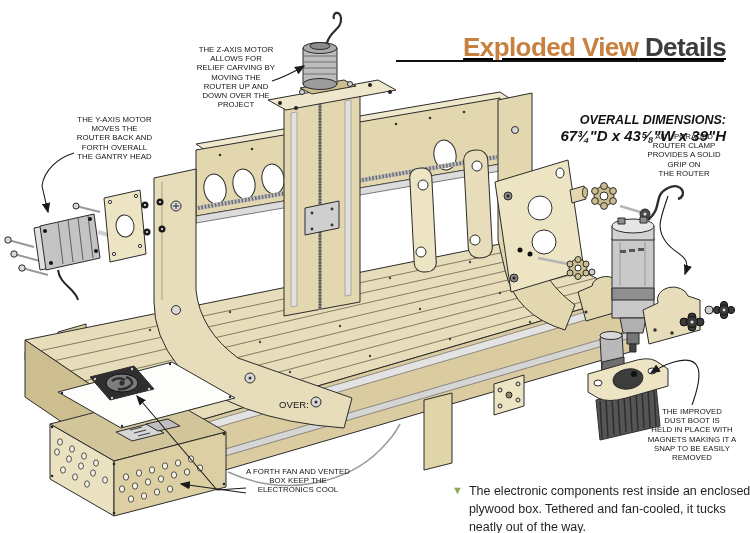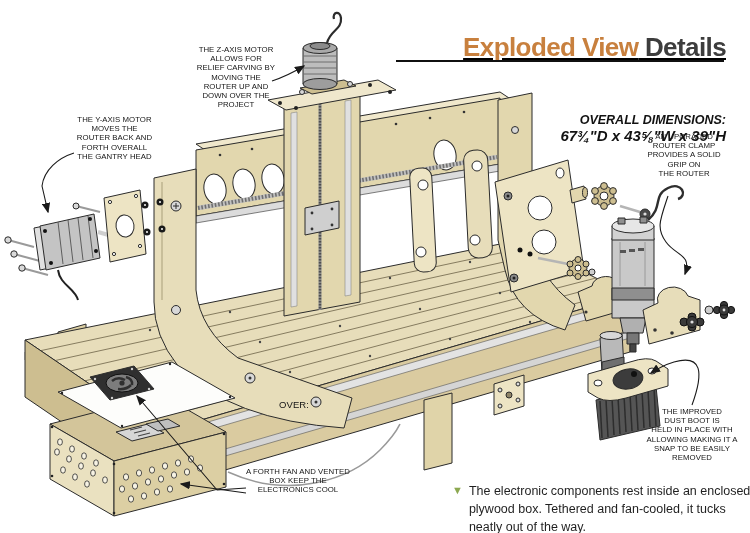--- a/index.html
+++ b/index.html
@@ -489,21 +489,21 @@
 THE ROUTER</div>
 <div class="callout" style="left:226px;top:390px;width:136px;">
   <div class="note-head">OVER:</div>
 </div>
 <div class="callout" style="left:242px;top:467px;width:112px;">A FORTH FAN AND VENTED
 BOX KEEP THE
 ELECTRONICS COOL</div>
 <div class="callout" style="left:640px;top:407px;width:104px;">THE IMPROVED
 DUST BOOT IS
 HELD IN PLACE WITH
-ALLOWING MAKING IT A
+MAGNETS MAKING IT A
 SNAP TO BE EASILY
 REMOVED</div>
 
 <div class="caption">
   <span class="tri">▼</span>
   <span class="txt">The electronic components rest inside an enclosed plywood box. Tethered and fan-cooled, it tucks neatly out of the way.</span>
 </div>
 
 </div>
 

